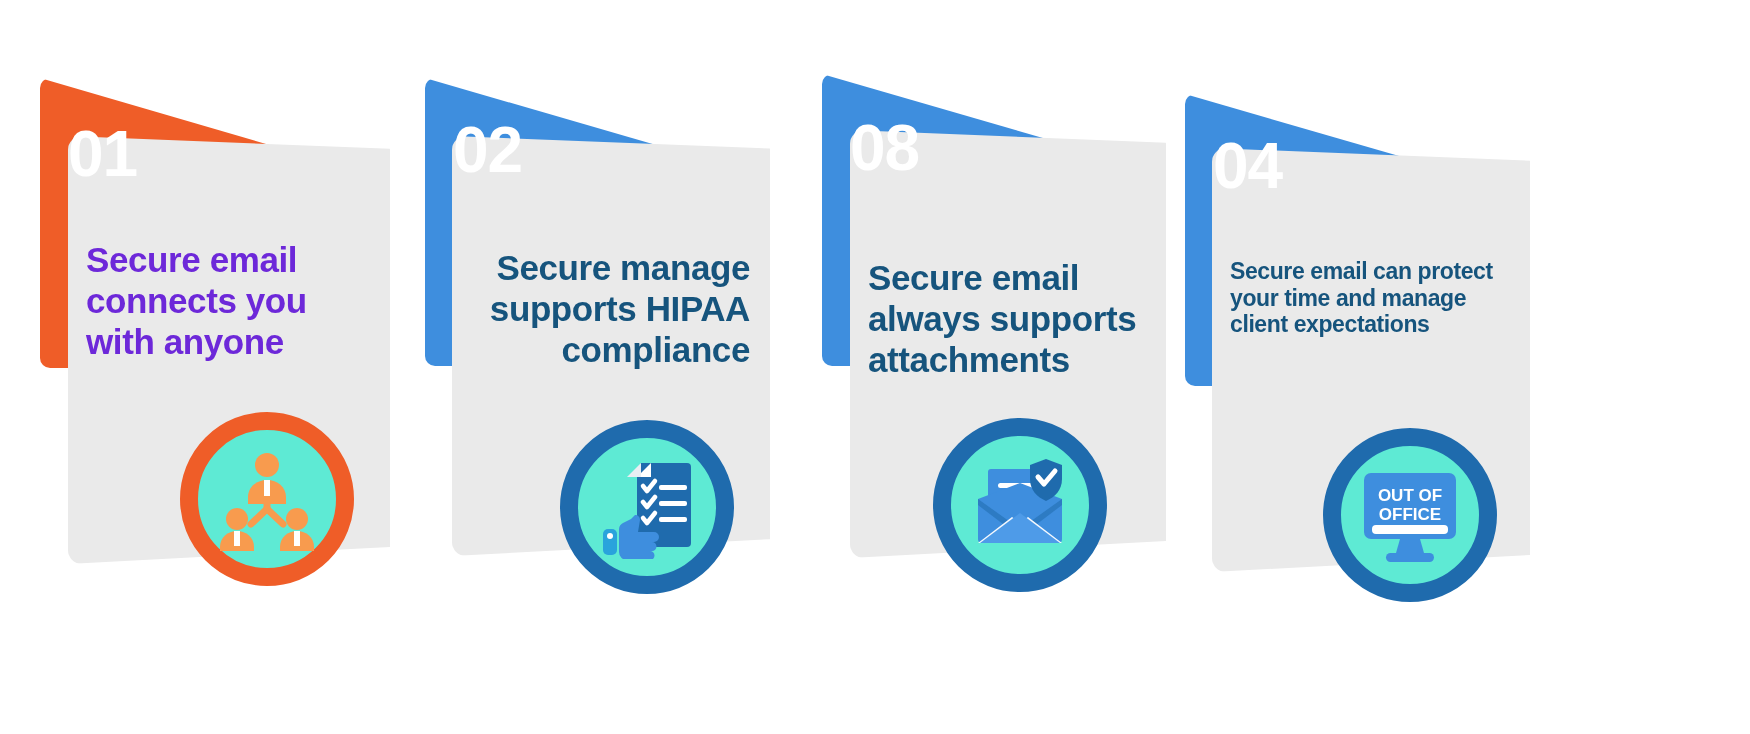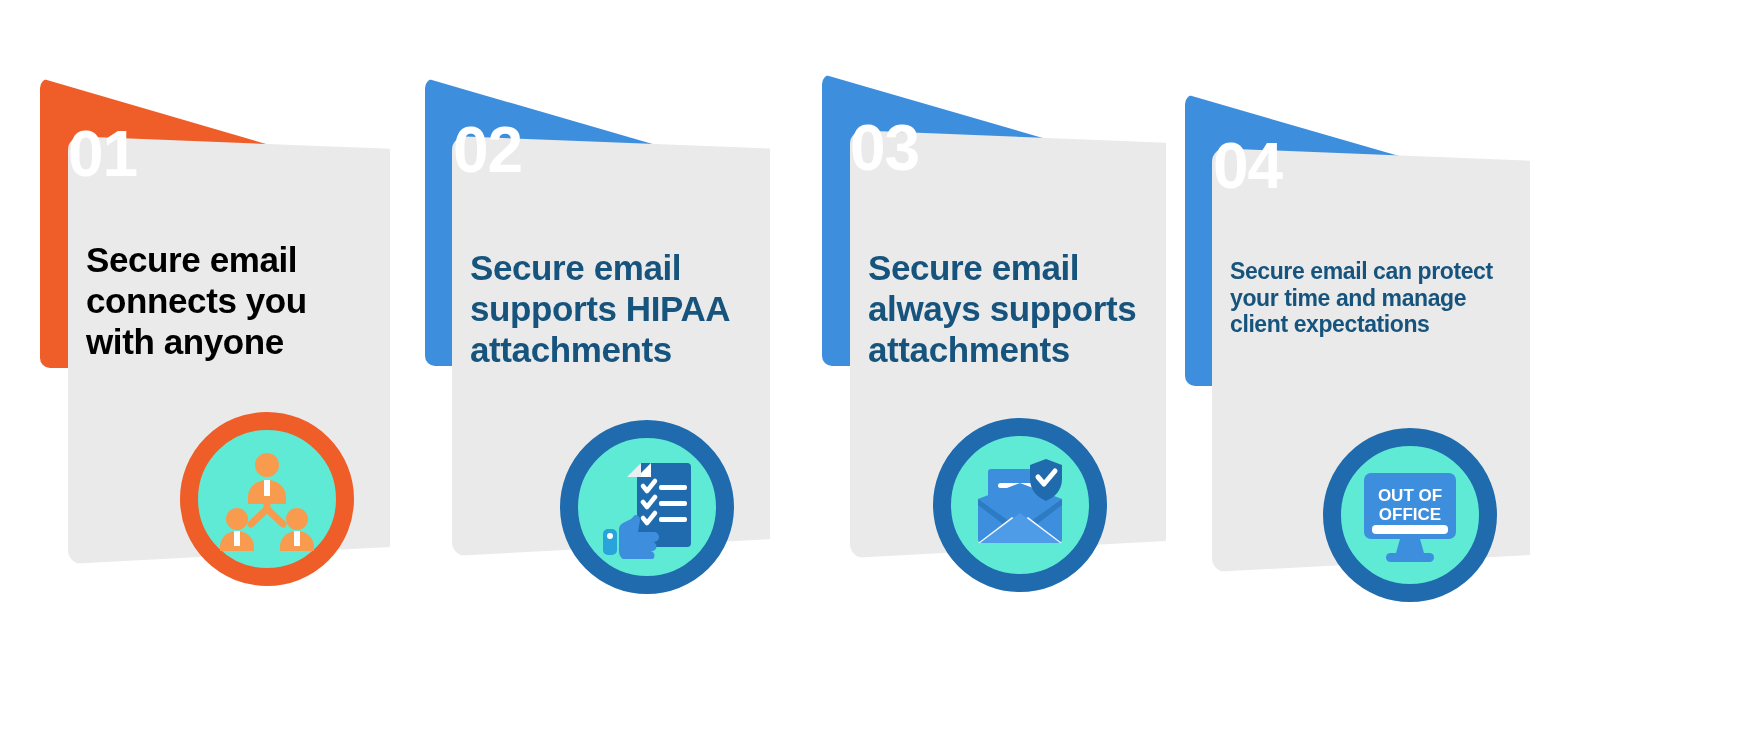--- a/index.html
+++ b/index.html
@@ -65,45 +65,45 @@
     border-radius:50%;
     background:#5eead4;
     z-index:5;
     display:flex;align-items:center;justify-content:center;
     box-sizing:border-box;
   }
   .badge svg{display:block;}
 
   
   #card1{left:0px;}
-  #card2{left:380px;}
+  #card2{left:380px;text-align:right;}
   #card3{left:760px;}
   #card4{left:1140px;margin-top:20px;}
 
   #card1 .flag{left:40px;top:78px;width:268px;height:290px;background:#EF5D28;}
   #card2 .flag{left:45px;top:78px;width:268px;height:288px;background:#3E8EDE;}
   #card3 .flag{left:62px;top:74px;width:272px;height:292px;background:#3E8EDE;}
   #card4 .flag{left:45px;top:74px;width:272px;height:292px;background:#3E8EDE;}
 
   #card1 .flag-num{left:68px;top:122px;}
   #card2 .flag-num{left:73px;top:118px;}
   #card3 .flag-num{left:90px;top:116px;}
   #card4 .flag-num{left:73px;top:114px;}
 
   #card1 .panel{left:68px;top:136px;width:322px;height:428px;}
   #card2 .panel{left:72px;top:136px;width:318px;height:420px;}
   #card3 .panel{left:90px;top:130px;width:316px;height:428px;}
   #card4 .panel{left:72px;top:128px;width:318px;height:424px;}
 
   #card1 .panel-inner{left:86px;top:240px;width:266px;}
   #card2 .panel-inner{left:90px;top:248px;width:280px;}
-  #card3 .panel-inner{left:108px;top:248px;width:286px;}
+  #card3 .panel-inner{left:108px;top:258px;width:286px;}
   #card4 .panel-inner{left:90px;top:238px;width:280px;}
 
-  #card1 .title{color:#000000;}
+  #card1 .title{color:#6d28d9;}
   #card2 .title,#card3 .title,#card4 .title{color:#16547D;}
 
   #card1 .badge{left:180px;top:412px;border:18px solid #EF5D28;}
   #card2 .badge{left:180px;top:420px;border:18px solid #1F6BAD;}
   #card3 .badge{left:173px;top:418px;border:18px solid #1F6BAD;}
   #card4 .badge{left:183px;top:408px;border:18px solid #1F6BAD;}
 </style>
 </head>
 <body>
 
@@ -138,21 +138,21 @@
         <rect x="79" y="84" width="6" height="15" fill="#ffffff"></rect>
       </svg>
     </div>
   </div>
 
   <div class="card" id="card2">
     <div class="flag"></div>
     <div class="flag-num">02</div>
     <div class="panel"></div>
     <div class="panel-inner">
-      <p class="title">Secure email supports HIPAA attachments</p>
+      <p class="title">Secure manage supports HIPAA compliance</p>
     </div>
     <div class="badge">
       <svg width="104" height="104" viewBox="0 0 104 104" aria-hidden="true">
 
         <path d="M46 8h46a4 4 0 0 1 4 4v76a4 4 0 0 1-4 4H46a4 4 0 0 1-4-4V22z" fill="#1F6BAD"></path>
         <path d="M46 8v14H32z" fill="#ffffff" transform="translate(10,0)"></path>
         <path d="M46 8L32 22h14z" fill="#e9eef3"></path>
 
         <g fill="#ffffff">
           <rect x="64" y="30" width="28" height="5" rx="2"></rect>
@@ -169,21 +169,21 @@
         <path d="M40 60c3 0 5 2 5 5l-2 12h16a5 5 0 0 1 0 10h-2a4.5 4.5 0 0 1 0 9h-2a4.5 4.5 0 0 1 0 9H32a8 8 0 0 1-8-8V74c0-3 2-5 4-6l8-4z" fill="#3E8EDE"></path>
 
         <rect x="8" y="74" width="14" height="26" rx="5" fill="#29A3DC"></rect>
         <circle cx="15" cy="81" r="3" fill="#ffffff"></circle>
       </svg>
     </div>
   </div>
 
   <div class="card" id="card3">
     <div class="flag"></div>
-    <div class="flag-num">03</div>
+    <div class="flag-num">08</div>
     <div class="panel"></div>
     <div class="panel-inner">
       <p class="title">Secure email always supports attachments</p>
     </div>
     <div class="badge">
       <svg width="104" height="104" viewBox="0 0 104 104" aria-hidden="true">
 
         <rect x="20" y="16" width="66" height="44" rx="3" fill="#3E8EDE"></rect>
         <g fill="#ffffff">
           <rect x="30" y="30" width="46" height="5" rx="2.5"></rect>

